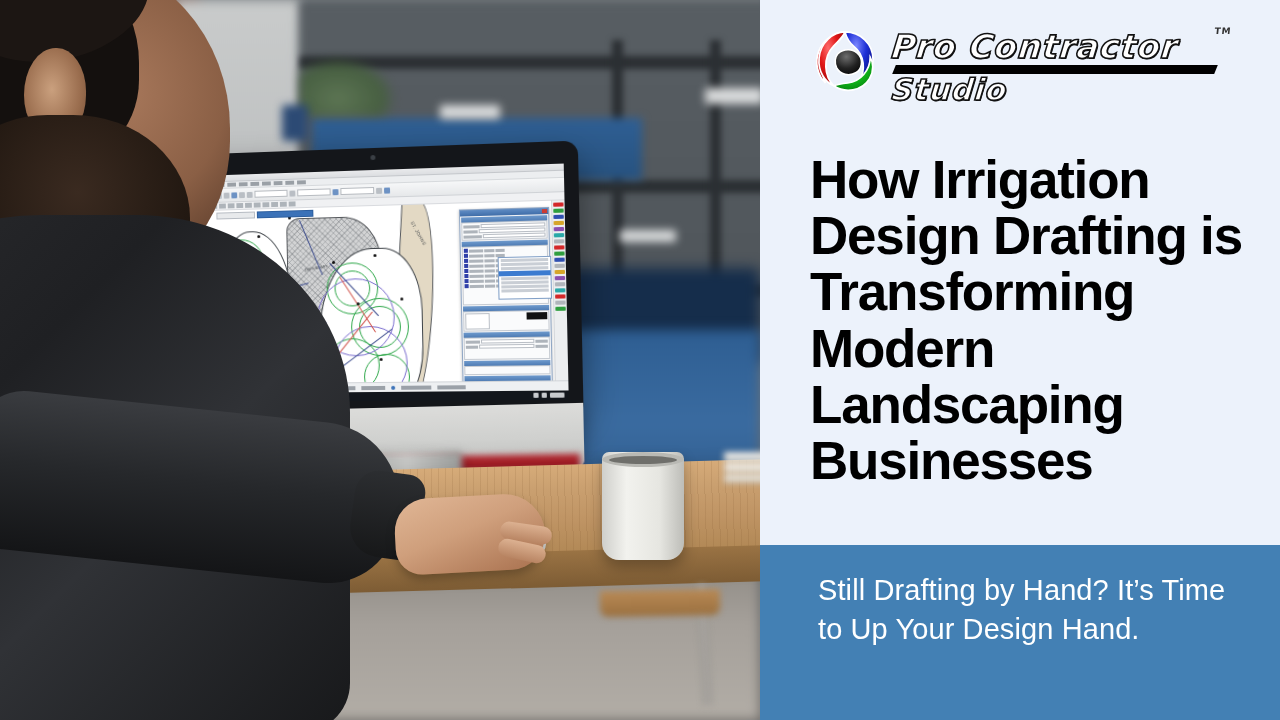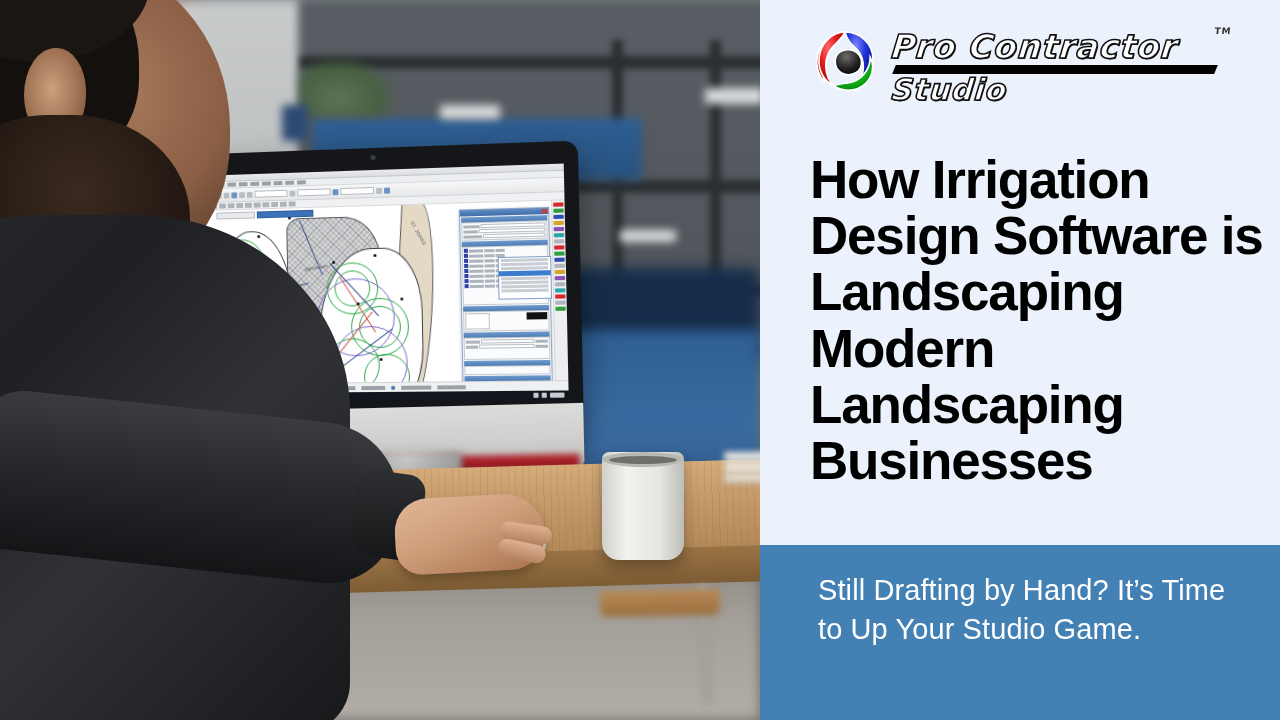--- a/index.html
+++ b/index.html
@@ -689,19 +689,19 @@
       <div class="brandtext">
         <div class="brand-l1">
           <span>Pro Contractor</span>
           <span class="tm">TM</span>
         </div>
         <div class="brand-bar"></div>
         <div class="brand-l2">Studio</div>
       </div>
     </div>
 
-    <h1 class="headline">How Irrigation Design Software is Landscaping Modern Landscaping Businesses</h1>
+    <h1 class="headline">How Irrigation Design Drafting is Transforming Modern Landscaping Businesses</h1>
 
     <div class="footband">
-      <p class="subhead">Still Drafting by Hand? It’s Time to Up Your Studio Game.</p>
+      <p class="subhead">Still Drafting by Hand? It’s Time to Up Your Design Hand.</p>
     </div>
   </div>
 </div>
 
 </body></html>

